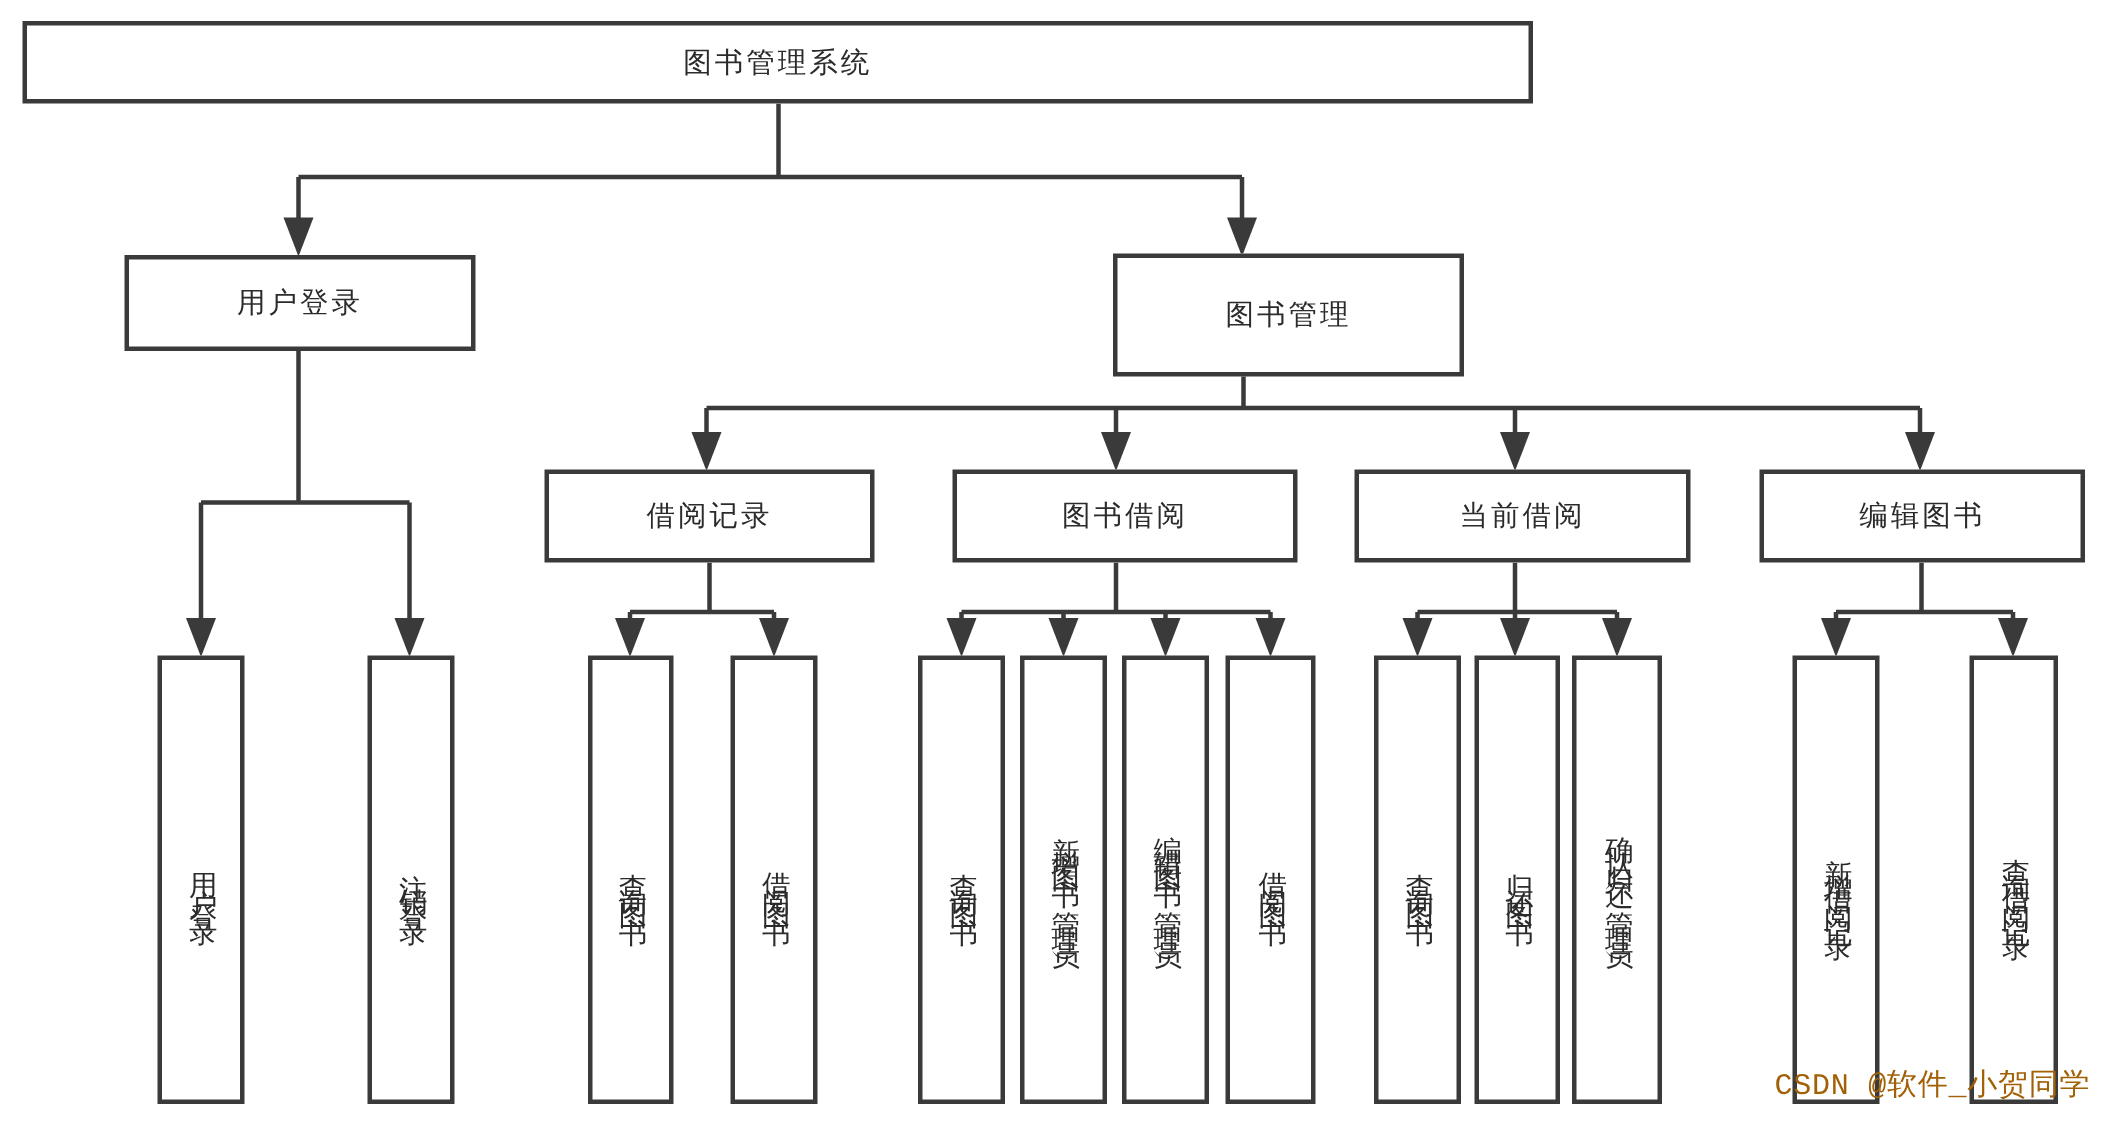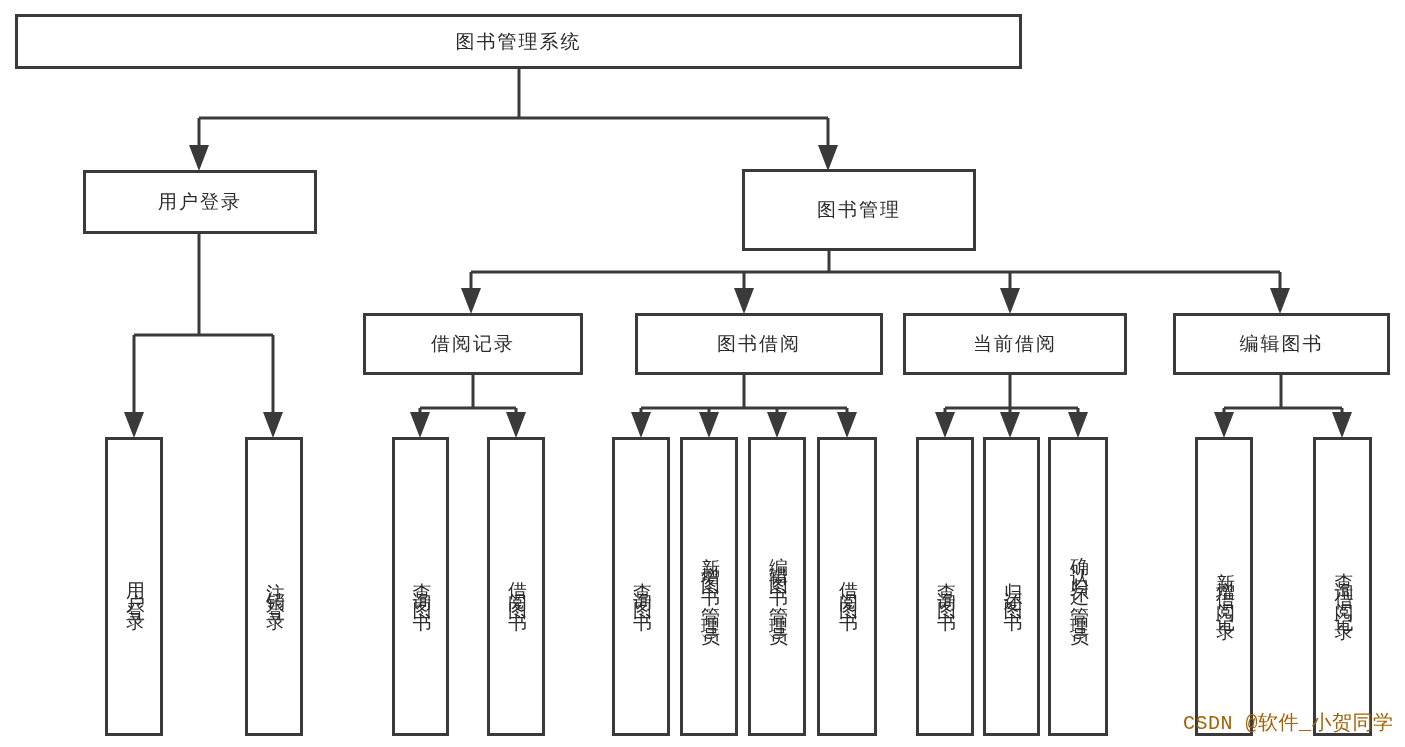--- a/index.html
+++ b/index.html
@@ -91,21 +91,21 @@
       <polygon points="1342,438 1332,412 1352,412"></polygon>
     </g>
   </svg>
 
   <div class="box" style="left:15px; top:14px; width:1007px; height:55px;">图书管理系统</div>
 
   <div class="box" style="left:83px; top:170px; width:234px; height:64px;">用户登录</div>
   <div class="box" style="left:712px; top:169px; width:234px; height:82px;margin-left:30px;">图书管理</div>
 
   <div class="box" style="left:363px; top:313px; width:220px; height:62px;">借阅记录</div>
-  <div class="box" style="left:635px; top:313px; width:248px; height:62px;">图书借阅</div>
+  <div class="box" style="left:635px; top:313px; width:230px; height:62px;">图书借阅</div>
   <div class="box" style="left:903px; top:313px; width:224px; height:62px;">当前借阅</div>
   <div class="box" style="left:1173px; top:313px; width:217px; height:62px;">编辑图书</div>
 
   <div class="box vbox" style="left:105px; top:437px; width:58px; height:299px;">用户登录</div>
   <div class="box vbox" style="left:245px; top:437px; width:58px; height:299px;">注销登录</div>
 
   <div class="box vbox" style="left:392px; top:437px; width:57px; height:299px;">查询图书</div>
   <div class="box vbox" style="left:487px; top:437px; width:58px; height:299px;">借阅图书</div>
 
   <div class="box vbox" style="left:612px; top:437px; width:58px; height:299px;">查询图书</div>

